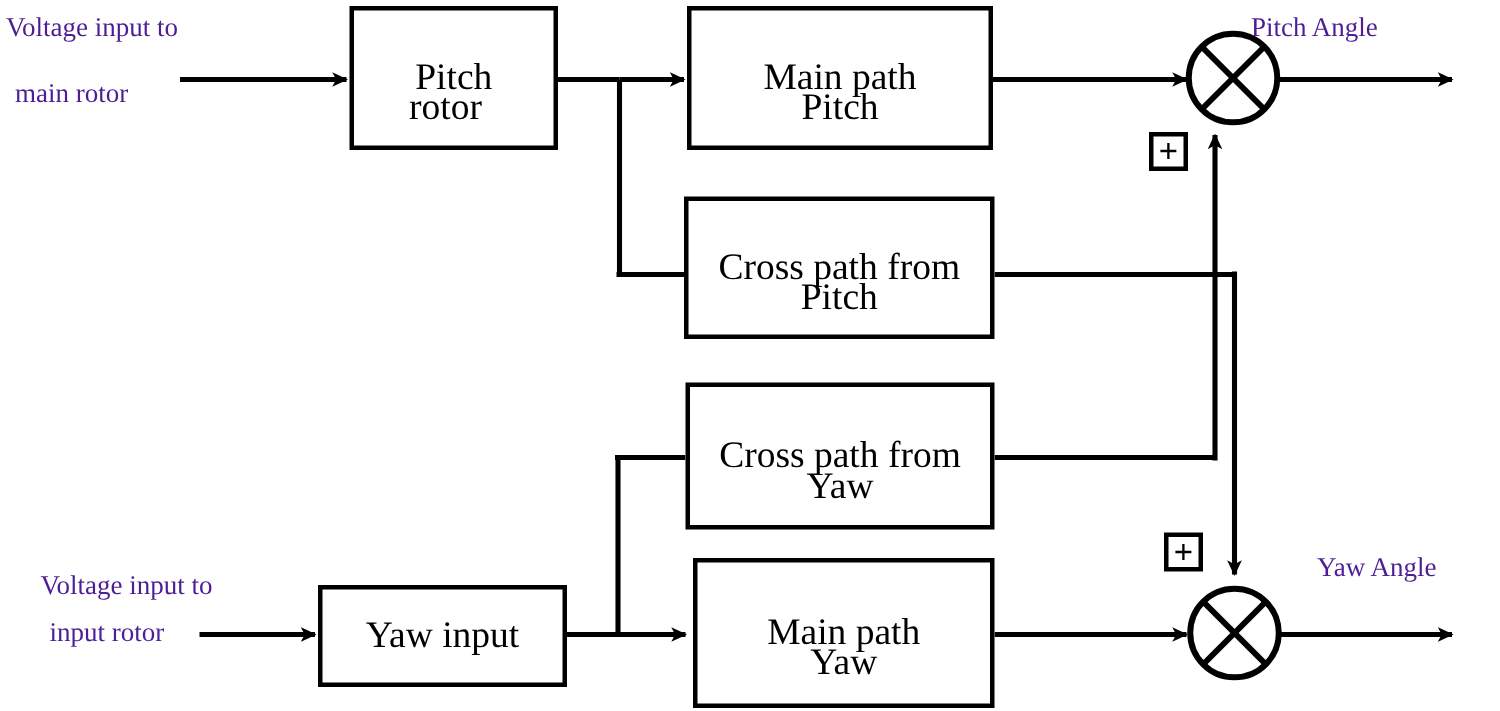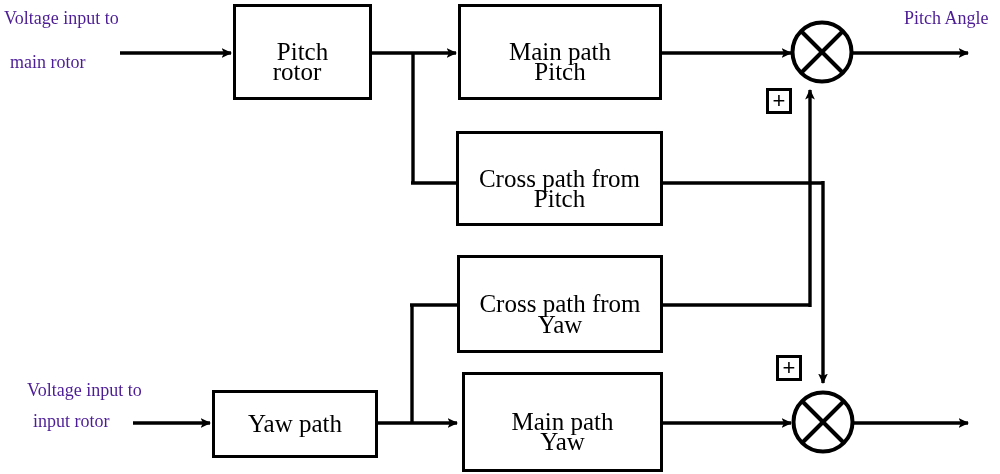--- a/index.html
+++ b/index.html
@@ -142,21 +142,21 @@
   </div>
 
   <div class="blk" style="left:457px; top:255px; width:206px; height:98px;">
     <span>Cross path from</span>
   </div>
   <div class="blk" style="left:457px; top:255px; width:206px; height:98px; border:none; background:transparent; align-items:flex-end; padding-bottom:14px;">
     <span>Yaw</span>
   </div>
 
   <div class="blk" style="left:212px; top:390px; width:166px; height:68px;">
-    <span>Yaw path</span>
+    <span>Yaw input</span>
   </div>
 
   <div class="blk" style="left:462px; top:372px; width:201px; height:100px;">
     <span>Main path</span>
   </div>
   <div class="blk" style="left:462px; top:372px; width:201px; height:100px; border:none; background:transparent; align-items:flex-end; padding-bottom:16px;">
     <span>Yaw</span>
   </div>
 
   <div class="plusbox" style="left:766px; top:88px;">
@@ -165,16 +165,17 @@
   <div class="plusbox" style="left:776px; top:355px;">
     <span>+</span>
   </div>
 
   <div class="sig-label" style="left:4px; top:8px;">Voltage input to</div>
   <div class="sig-label" style="left:10px; top:52px;">main rotor</div>
 
   <div class="sig-label" style="left:27px; top:380px;">Voltage input to</div>
   <div class="sig-label" style="left:33px; top:411px;">input rotor</div>
 
-  <div class="sig-label" style="left:904px; top:8px;font-family:Liberation Serif, serif;">Pitch Angle</div>
+  <div class="sig-label" style="left:834px; top:8px;font-family:Liberation Serif, serif;">Pitch Angle</div>
 
+  <div class="sig-label" style="left:878px; top:368px;">Yaw Angle</div>
 
 </div>
 
 </body></html>

